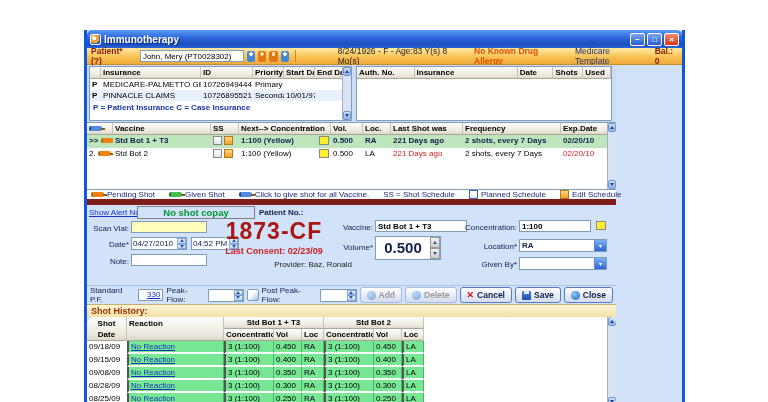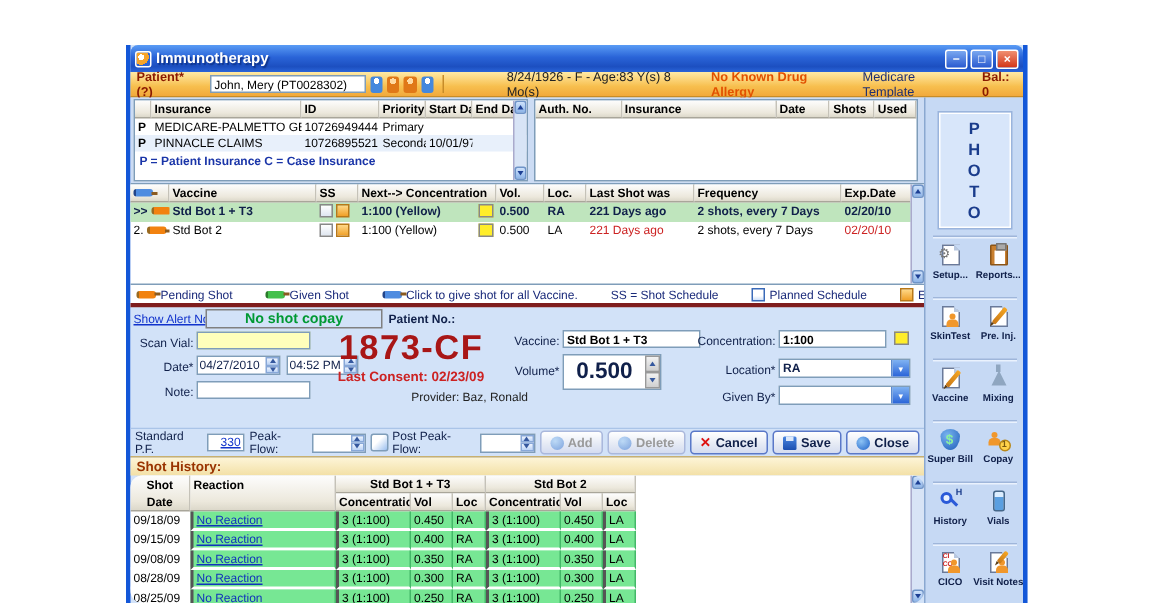--- a/index.html
+++ b/index.html
@@ -29,21 +29,21 @@
   .pb-ico { width:9px; height:11px; margin-left:3px; border-radius:2px; }
   .pb-ico.b { background:radial-gradient(circle at 50% 28%, #fff 0 2px, #4488dd 2px); }
   .pb-ico.o { background:radial-gradient(circle at 50% 28%, #ffd9a0 0 2px, #e07818 2px); }
   .pb-sep { width:1px; height:12px; background:#c78c28; margin:0 6px; }
   .pb-demo { color:#222;margin-left:36px; }
   .pb-warn { color:#e25100; font-weight:bold; margin:0 14px; }
   .pb-tmpl { color:#203070; margin-right:14px; }
   .pb-bal { color:#8b1a00; font-weight:bold; margin-left:auto; }
 
   
-  .body { display:flex; height:337px; }
+  .body { display:flex; height:337px;flex-direction:column; }
   .main { width:529px; display:flex; flex-direction:column; }
 
   
   .r { display:flex; }
   .hc { background:linear-gradient(#fdfdfd,#ece8dc 75%,#dcd8ca); border-right:1px solid #c5c2b8;
         border-bottom:1px solid #a9a69a; font-size:8px; font-weight:bold; padding:1px 2px;
         white-space:nowrap; overflow:hidden; }
   .bc { font-size:8px; padding:1px 2px; white-space:nowrap; overflow:hidden; }
 
   
@@ -69,21 +69,21 @@
   .syr.g { background:linear-gradient(90deg,#2a7a2a 0 2px,#44c04c 2px); }
   .syr.b { background:linear-gradient(90deg,#224488 0 2px,#4f8ce0 2px); }
   .mini-btn { width:9px; height:9px; border:1px solid #888; display:inline-block; margin-right:2px; }
   .mini-btn.white { background:linear-gradient(#fff,#dfe6f0); }
   .mini-btn.orange { background:linear-gradient(#ffd988,#f0a028); border-color:#b87818; }
   .swatch { width:10px; height:9px; background:#ffee2a; border:1px solid #888; display:inline-block; }
   .red { color:#cc2222; } .redb { color:#dd1111; font-weight:bold; }
 
   
   .leg-row { height:15px; background:#fff; display:flex; align-items:center; font-size:8px; color:#1a2a7a;
-             gap:8px; padding:0 4px; border-bottom:3px solid #7f1d1d; }
+             gap:0; padding:0 4px; border-bottom:6px solid #7f1d1d; }
   .leg-item { display:flex; align-items:center; gap:3px; margin-right:14px; white-space:nowrap; }
   .cal-ico { width:9px; height:9px; border:1px solid #3a6ab8; background:linear-gradient(#fff 60%,#cfe0f8); }
   .edit-ico { width:9px; height:9px; border:1px solid #b87818; background:linear-gradient(#ffd988,#f0a028); }
 
   
   .mid { height:80px; position:relative; background:#d2e2f8; font-size:8px; color:#10204a; }
   .mid .lab { position:absolute; white-space:nowrap; }
   .link { color:#1133cc; text-decoration:underline; }
   .inp { position:absolute; background:#fff; border:1px solid #7f9db9; font-size:8px; padding:0 2px; height:12px; }
   .copay-box { position:absolute; left:50px; top:1px; width:118px; height:13px; border:1px solid #808080;

